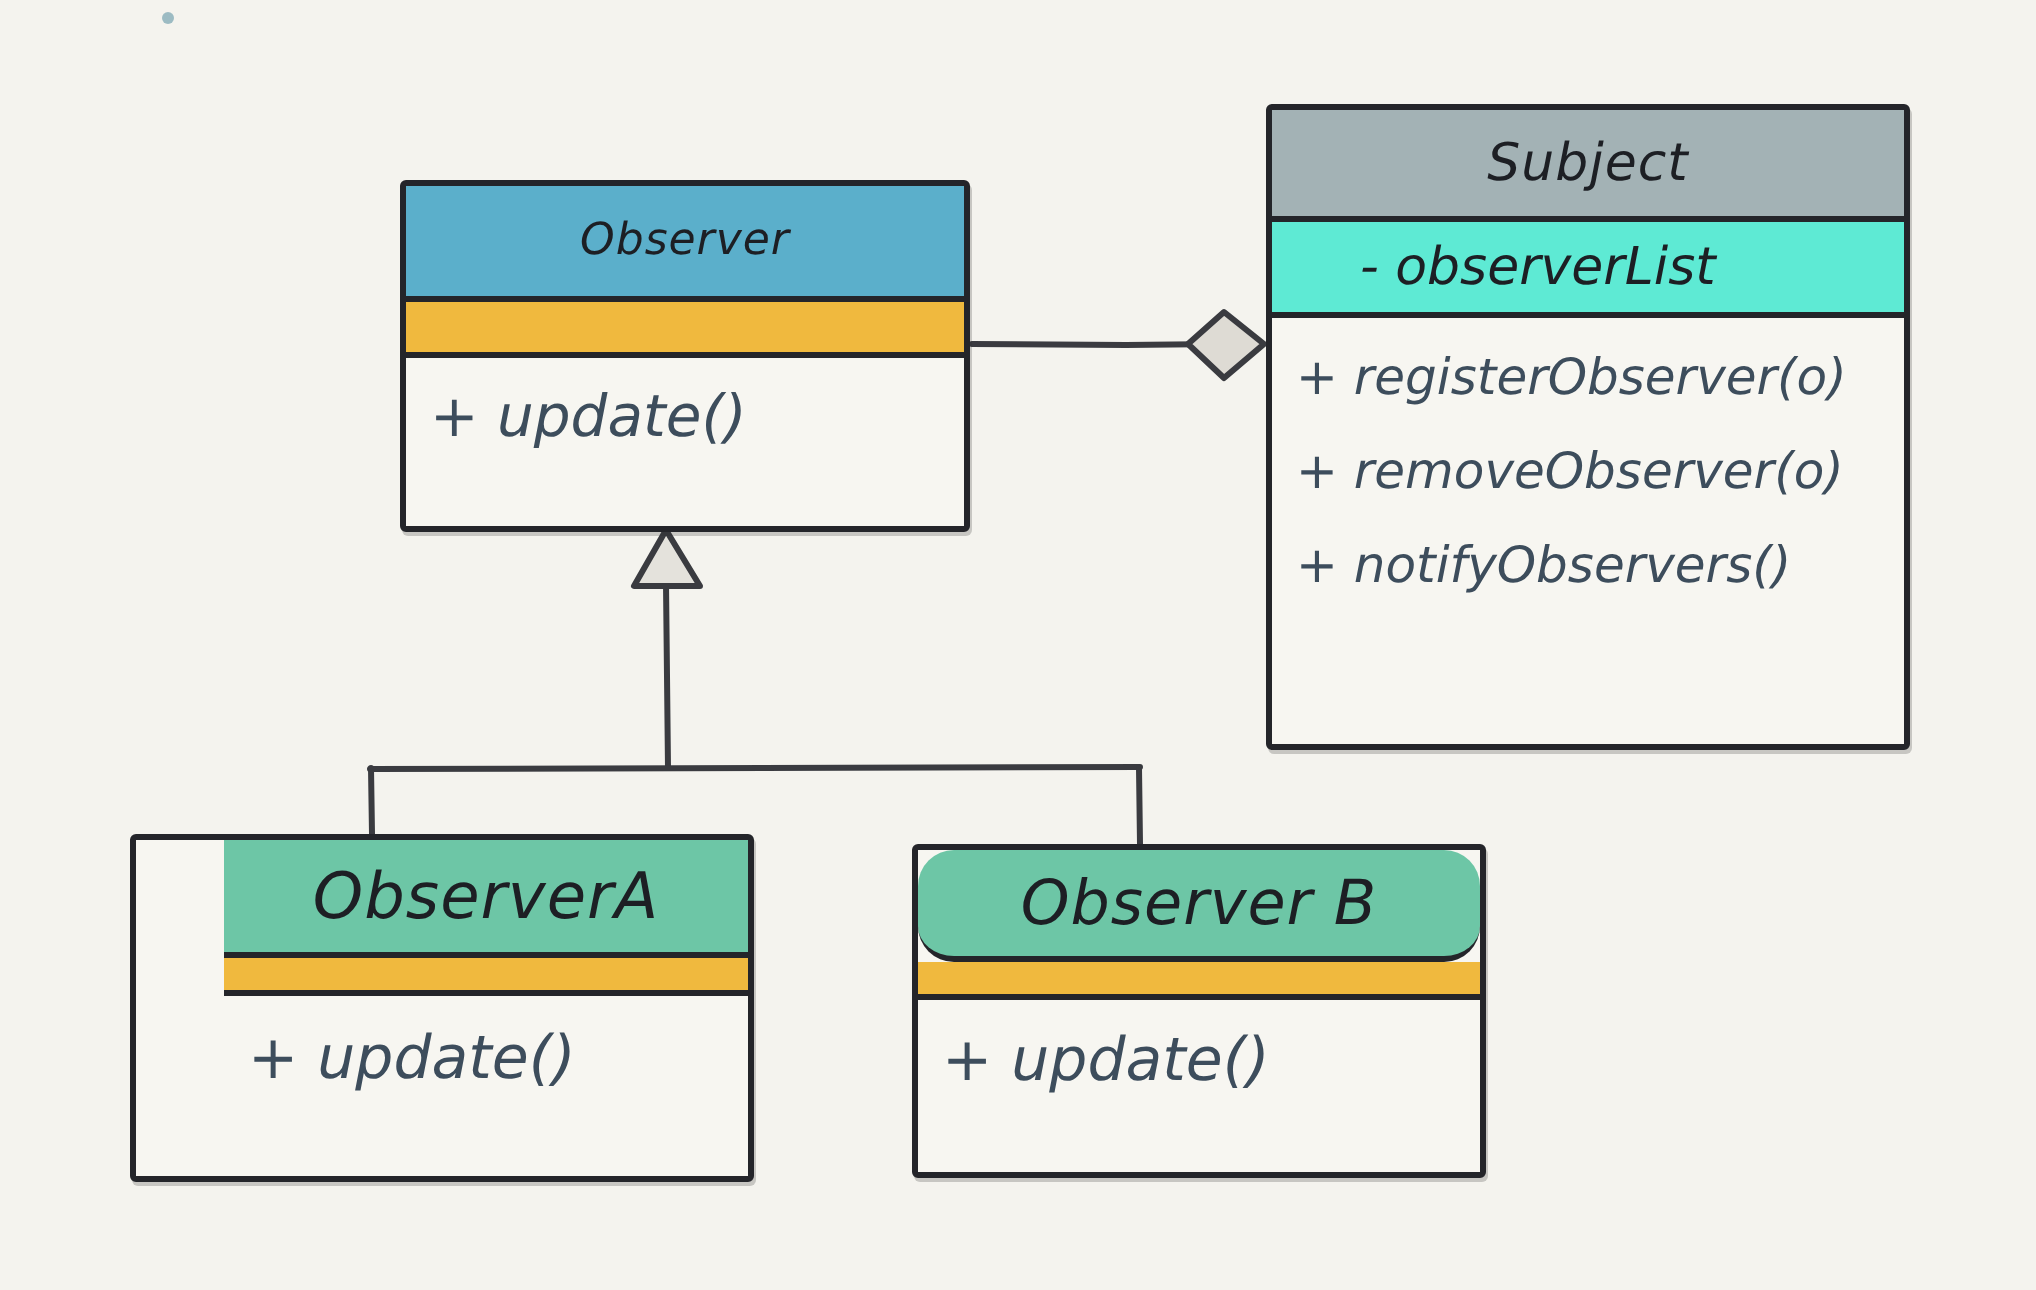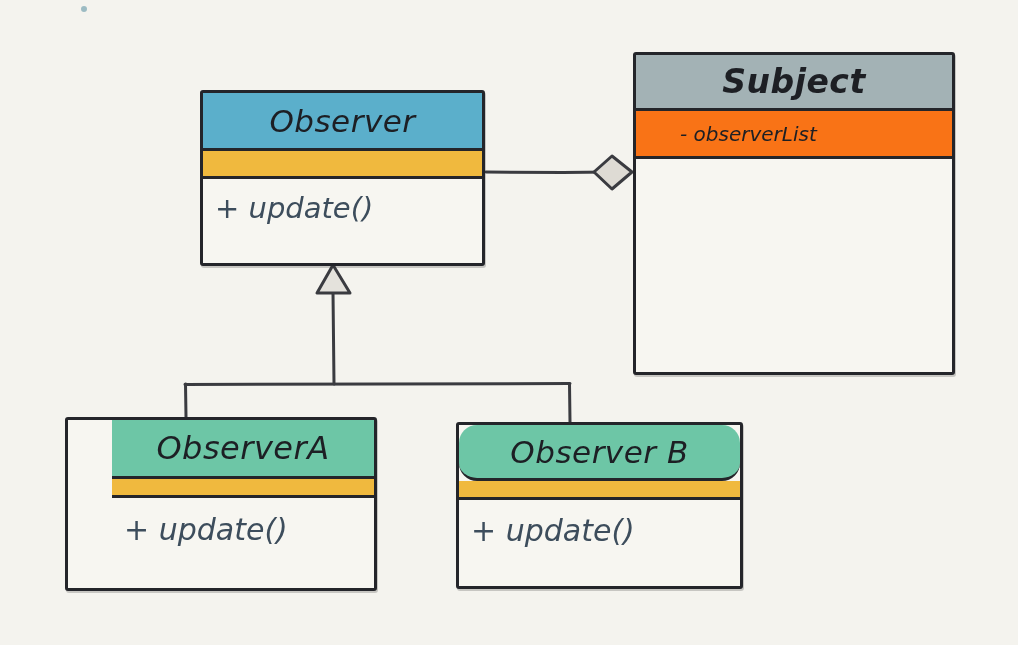--- a/index.html
+++ b/index.html
@@ -67,29 +67,29 @@
     font-style: italic;
     font-family: "DejaVu Sans", sans-serif;
   }
   .title-text {
     font-style: italic;
     font-family: "DejaVu Sans", sans-serif;
   }
 
   
   #class-observer { left: 200px; top: 90px; width: 285px; height: 176px; }
-  #class-observer .uml-title { height: 58px; background: #5bafcb; font-size: 31px; }
+  #class-observer .uml-title { height: 58px; background: #5bafcb; font-size: 22px; }
   #class-observer .uml-attrs { height: 28px; background: #f0b93e; }
   #class-observer .uml-ops { height: 84px; }
   #class-observer .op-line { font-size: 29px; line-height: 46px; }
 
   
   #class-subject { left: 633px; top: 52px; width: 322px; height: 323px; }
-  #class-subject .uml-title { height: 56px; background: #a3b2b5; font-size: 33px; font-weight: bold; }
-  #class-subject .uml-attrs { height: 48px; background: #f97316; font-size: 20px; padding-left: 44px; }
+  #class-subject .uml-title { height: 56px; background: #a3b2b5; font-size: 26px; }
+  #class-subject .uml-attrs { height: 48px; background: #5eead4; font-size: 26px; padding-left: 44px; }
   #class-subject .uml-ops { height: 213px; }
   #class-subject .op-line { font-size: 25px; line-height: 47px; }
 
   
   #class-observer-a { left: 65px; top: 417px; width: 312px; height: 174px; padding-left: 44px; }
   #class-observer-a .uml-title { height: 59px; background: #6dc6a6; font-size: 32px; }
   #class-observer-a .uml-attrs { height: 19px; background: #f0b93e; }
   #class-observer-a .uml-ops { height: 90px; }
   #class-observer-a .op-line { font-size: 30px; line-height: 52px; }
 
@@ -147,20 +147,25 @@
   </div>
 </div>
 
 <div class="uml-class" id="class-subject">
   <div class="uml-title">
     <span class="title-text">Subject</span>
   </div>
   <div class="uml-attrs">
     <span class="attr-line">- observerList</span>
   </div>
+  <div class="uml-ops">
+    <div class="op-line">+ registerObserver(o)</div>
+    <div class="op-line">+ removeObserver(o)</div>
+    <div class="op-line">+ notifyObservers()</div>
+  </div>
 </div>
 
 <div class="uml-class" id="class-observer-a">
   <div class="uml-title">
     <span class="title-text">ObserverA</span>
   </div>
   <div class="uml-attrs"></div>
   <div class="uml-ops">
     <div class="op-line">+ update()</div>
   </div>

